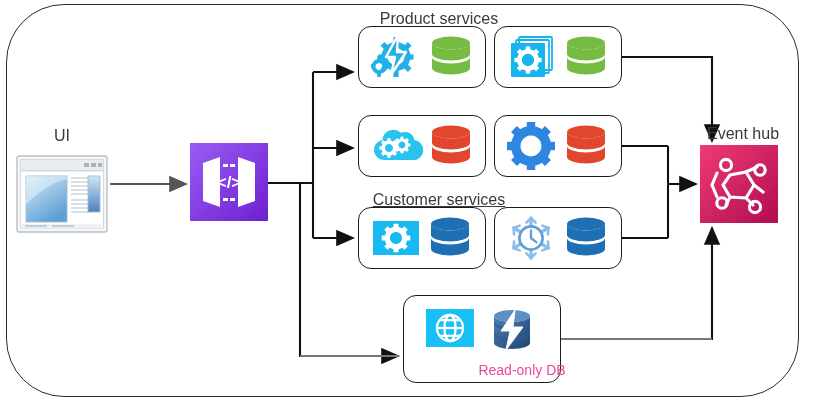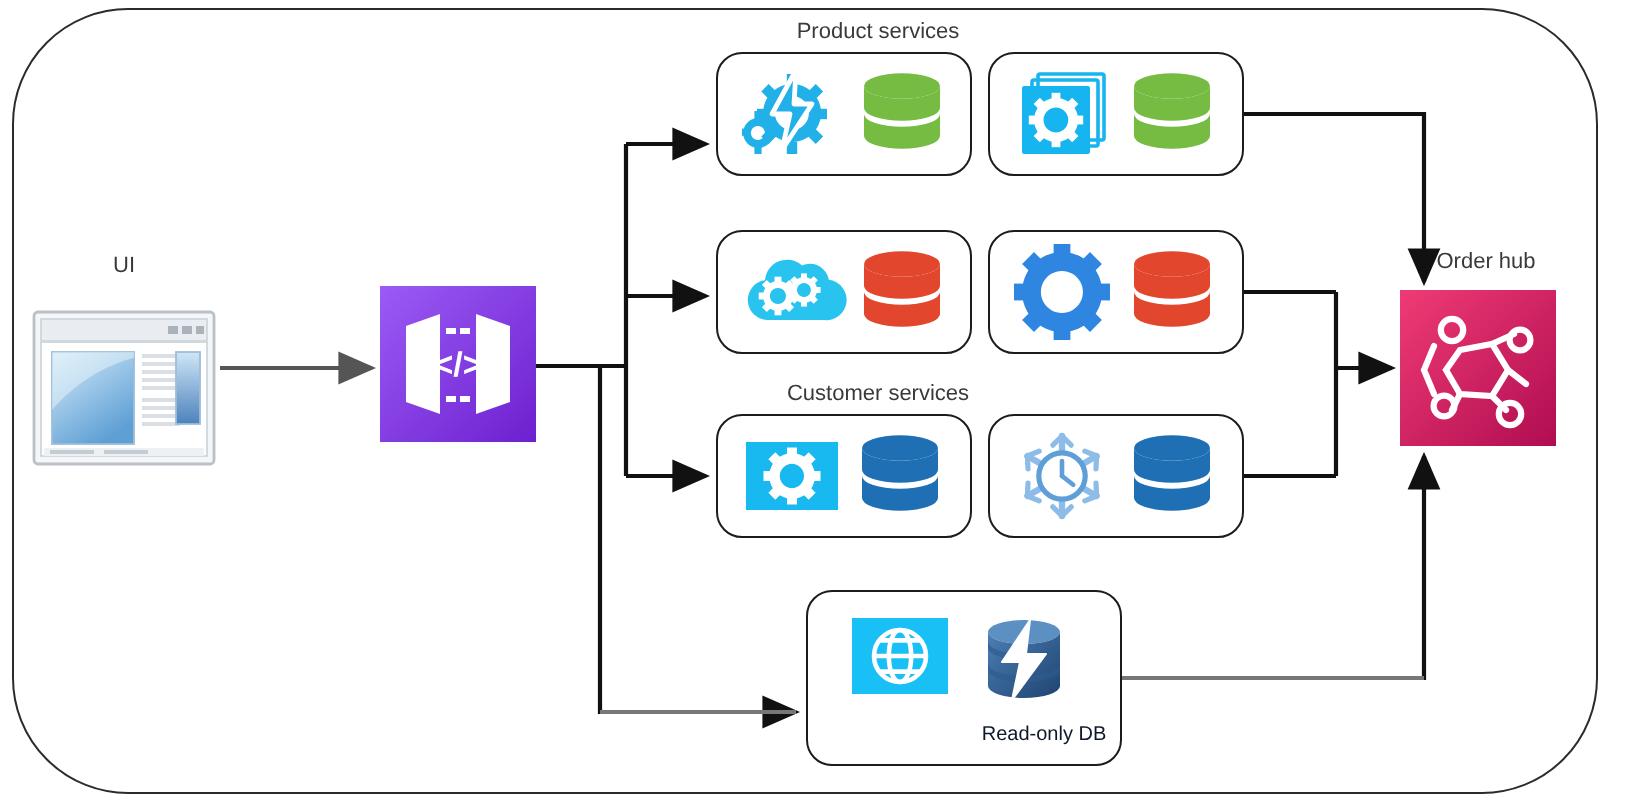--- a/index.html
+++ b/index.html
@@ -7,36 +7,36 @@
   #canvas{
     position:relative;width:821px;height:401px;background:#ffffff;
     overflow:hidden;
   }
   #frame{
     position:absolute;left:6px;top:4px;width:793px;height:393px;
     border:1.4px solid #2b2b2b;border-radius:58px;
     box-sizing:border-box;background:#fff;
   }
   .lbl{
-    position:absolute;font-size:11px;color:#3a3a3a;
+    position:absolute;font-size:16px;color:#3a3a3a;
     white-space:nowrap;text-align:center;line-height:1;
   }
   .svc-box{
     position:absolute;border:1.7px solid #1c1c1c;border-radius:13px;
     background:#fff;box-sizing:border-box;
     display:flex;align-items:center;justify-content:center;gap:6px;
   }
   .icon{display:block;}
   svg{display:block;overflow:visible;}
   #wires{position:absolute;left:0;top:0;width:821px;height:401px;pointer-events:none;}
   .ui-win{position:absolute;}
   .gw{position:absolute;}
   .hub{position:absolute;}
   .roDB-cap{
-    position:absolute;font-size:10px;color:#0f172a;white-space:nowrap;
+    position:absolute;font-size:14px;color:#ec4899;white-space:nowrap;
   }
 </style>
 </head>
 <body>
 
 <div id="canvas">
 
   <div id="frame"></div>
 
   <svg id="wires" viewBox="0 0 821 401">
@@ -142,21 +142,21 @@
       <g fill="#fff">
         <rect x="33" y="21" width="5" height="3"></rect>
           <rect x="40" y="21" width="5" height="3"></rect>
         <rect x="33" y="55" width="5" height="3"></rect>
           <rect x="40" y="55" width="5" height="3"></rect>
       </g>
       <text x="39" y="45" font-family="'Liberation Sans',sans-serif" font-size="17" font-weight="bold" fill="#fff" text-anchor="middle">&lt;/&gt;</text>
     </svg>
   </div>
 
-  <div class="lbl" style="left:700px;top:126px;width:86px;">Order hub</div>
+  <div class="lbl" style="left:700px;top:126px;width:86px;">Event hub</div>
   <div class="hub" style="left:700px;top:145px;">
     <svg width="78" height="78" viewBox="0 0 78 78">
       <rect width="78" height="78" fill="url(#hubGrad)"></rect>
       <g fill="none" stroke="#fff" stroke-width="3.1" stroke-linecap="round">
         <path d="M30,30 L46,27 L54,40 L46,53 L30,52 L23,40 Z"></path>
         <path d="M17,28 L12,40 L17,52"></path>
         <path d="M46,27 L57,22"></path>
         <path d="M54,40 L63,47"></path>
         <path d="M30,52 L26,60"></path>
         <path d="M46,53 L53,60"></path>
@@ -301,21 +301,21 @@
       <svg width="46" height="44" viewBox="0 0 46 44">
         <g fill="#e2462d">
           <ellipse cx="23" cy="8" rx="19" ry="6.4"></ellipse>
           <path d="M4,8 L4,19 a19,6.4 0 0,0 38,0 L42,8 a19,6.4 0 0,1 -38,0 Z"></path>
           <path d="M4,22 L4,33 a19,6.4 0 0,0 38,0 L42,22 a19,6.4 0 0,1 -38,0 Z"></path>
         </g>
       </svg>
     </span>
   </div>
 
-  <div class="lbl" style="left:370px;top:192px;width:138px;">Customer services</div>
+  <div class="lbl" style="left:370px;top:192px;width:138px;text-decoration:underline;">Customer services</div>
 
   <div class="svc-box" style="left:358px;top:207px;width:128px;height:62px;">
     <span class="icon">
       <svg width="50" height="44" viewBox="0 0 50 44">
         <rect x="2" y="5" width="46" height="34" fill="#18b9f0"></rect>
         <g fill="#fff" transform="translate(25,22) scale(0.95)">
           <path d="M0,-12 a12,12 0 1,0 0.1,0 Z M0,-6.4 a6.4,6.4 0 1,1 -0.1,0 Z"></path>
           <rect x="-2.6" y="-15" width="5.2" height="5"></rect>
             <rect x="-2.6" y="10" width="5.2" height="5"></rect>
           <rect x="-15" y="-2.6" width="5" height="5.2"></rect>

